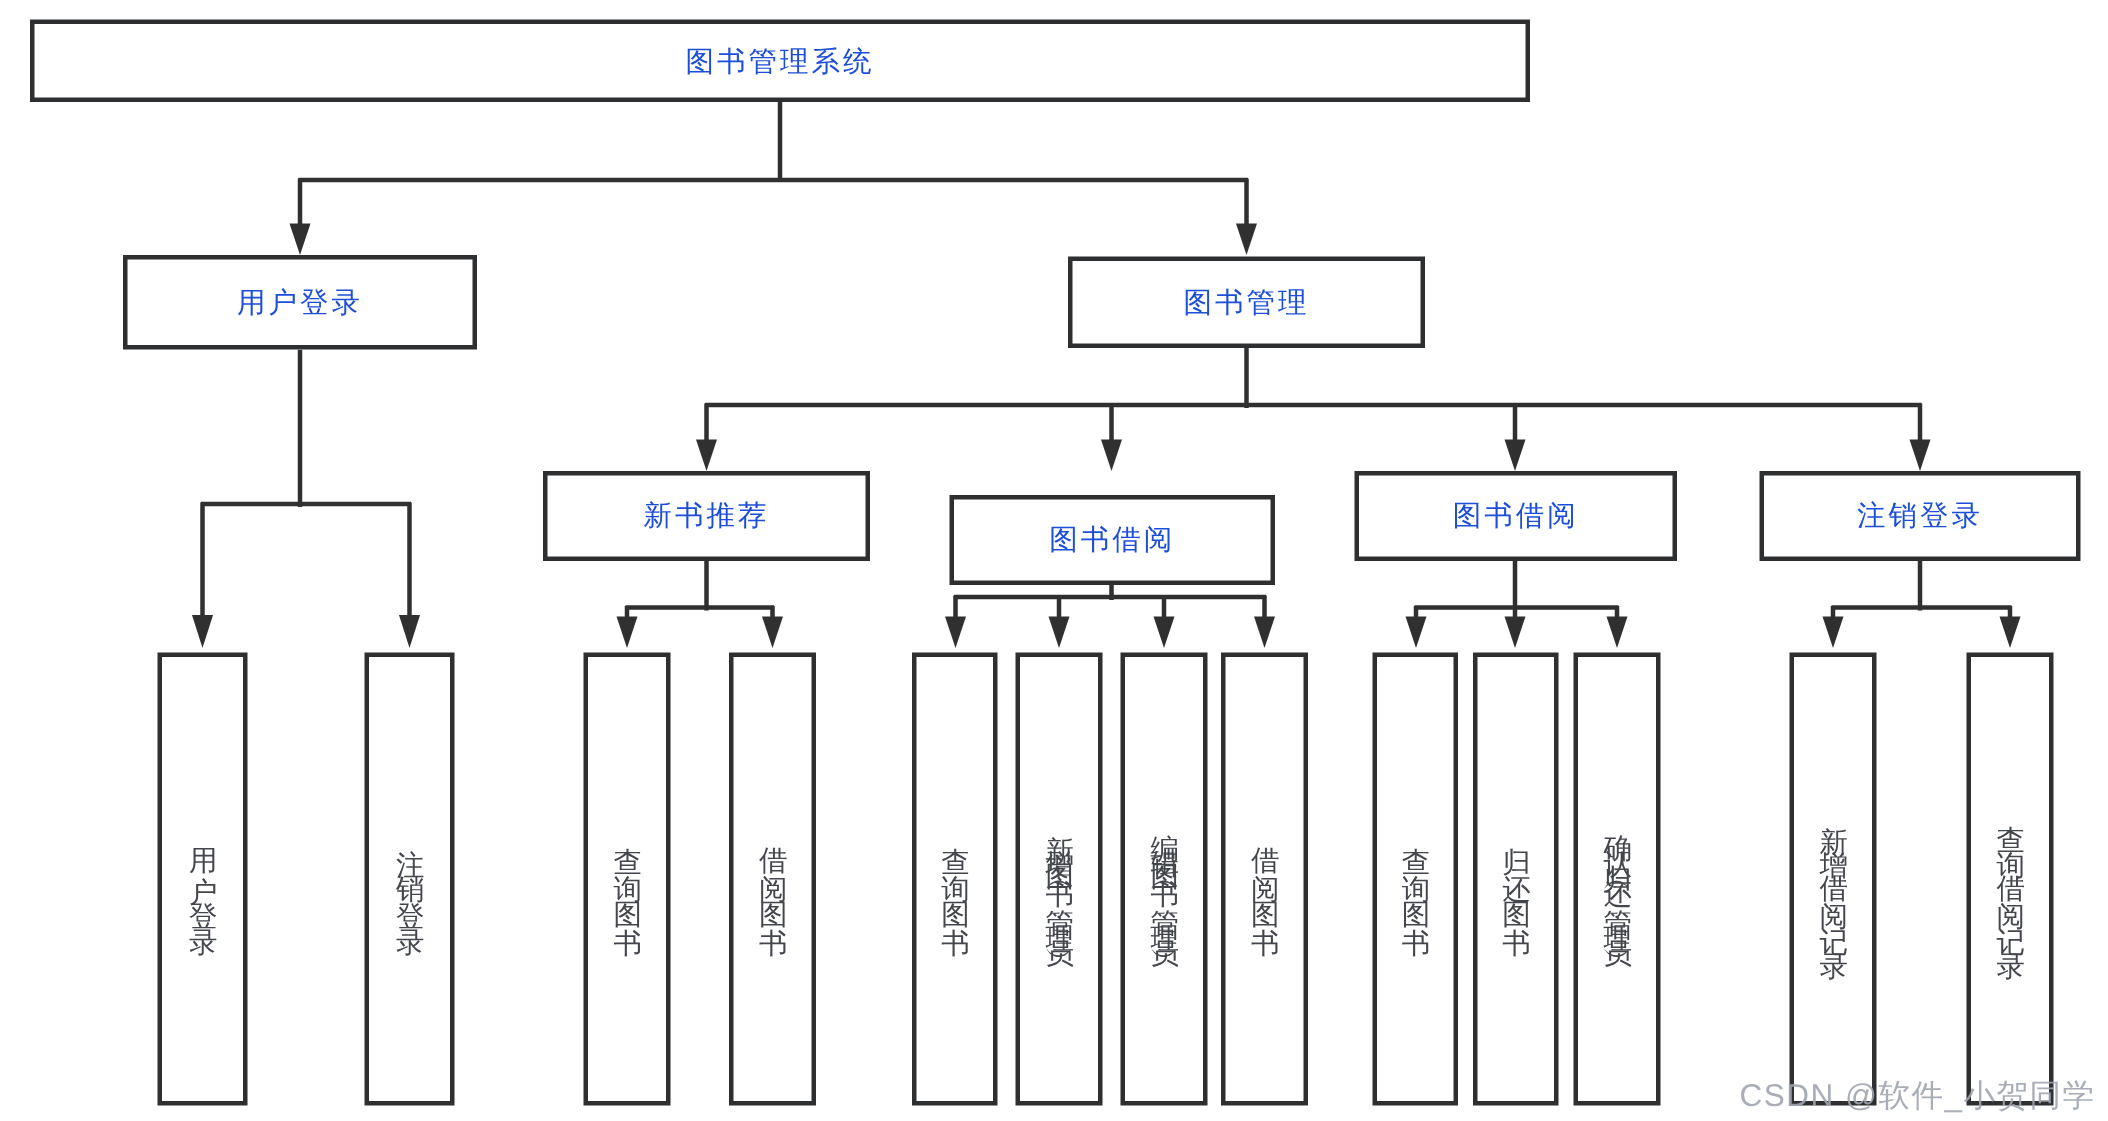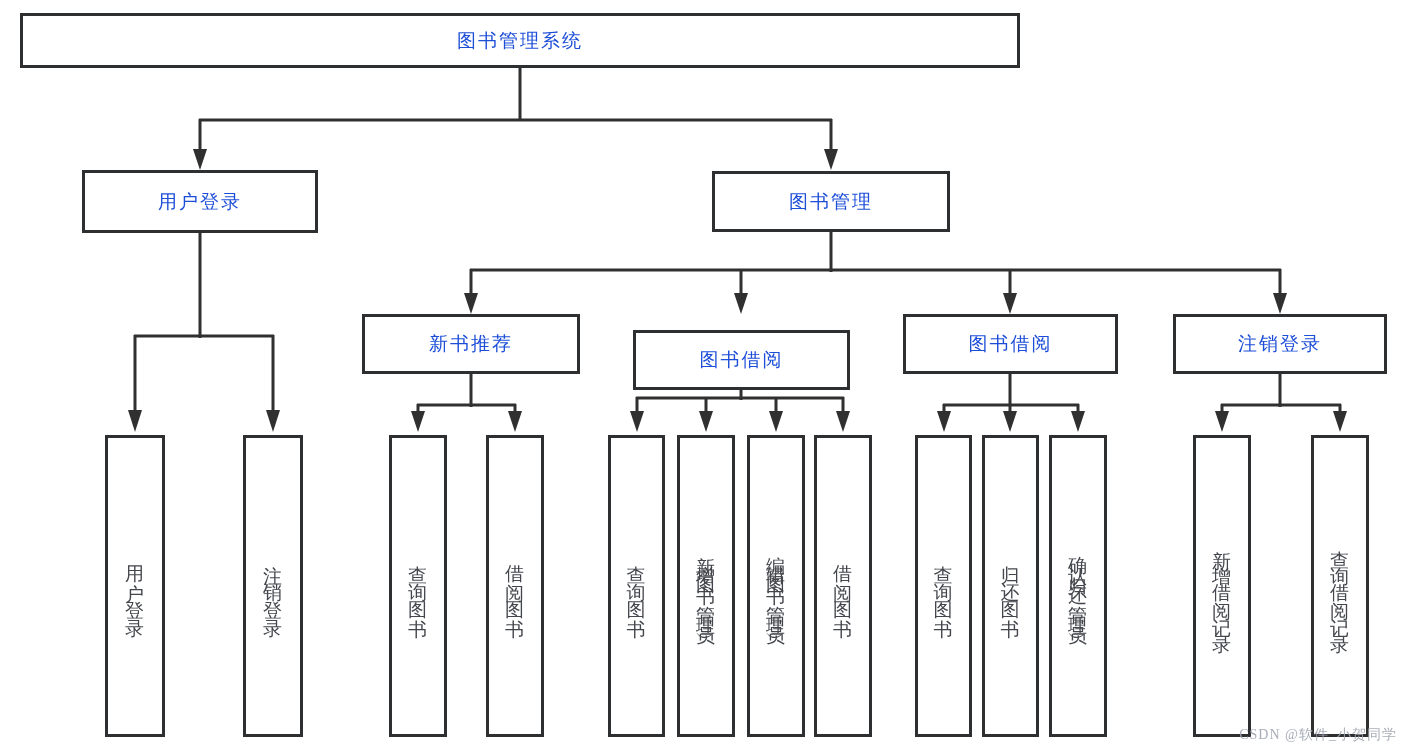--- a/index.html
+++ b/index.html
@@ -31,25 +31,24 @@
     font-size:19px;
     letter-spacing:18px;
     color:#43464c;
     line-height:1;
   }
   .v-label.med{letter-spacing:17px;}
   .v-label.long{letter-spacing:10px;}
   #watermark{
     position:absolute;
     right:8px;bottom:3px;
-    font-size:14px;
+    font-size:21px;
     color:rgba(158,164,175,0.9);
     letter-spacing:1px;
     white-space:nowrap;
-    font-family:Liberation Serif, serif;
   }
 </style>
 </head>
 <body>
 
 <div id="canvas">
 
   <svg id="connectors" viewBox="0 0 1405 747" xmlns="http://www.w3.org/2000/svg">
     <g stroke="#303030" stroke-width="3" fill="none">
 

